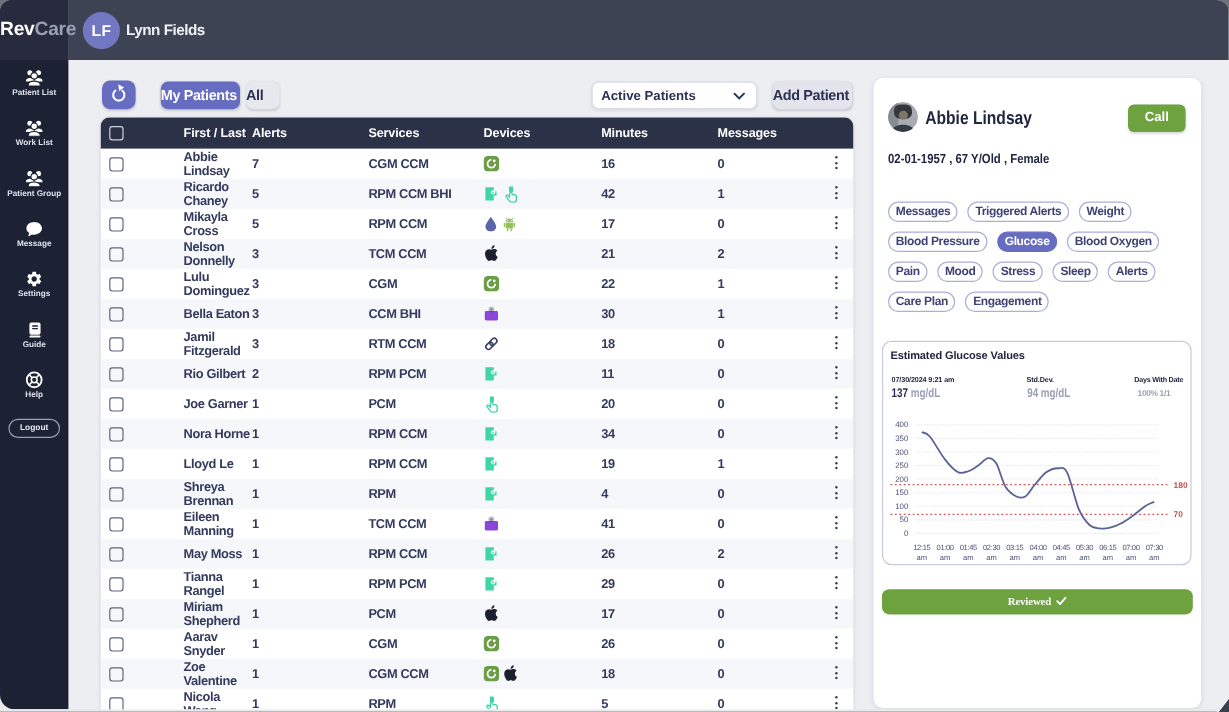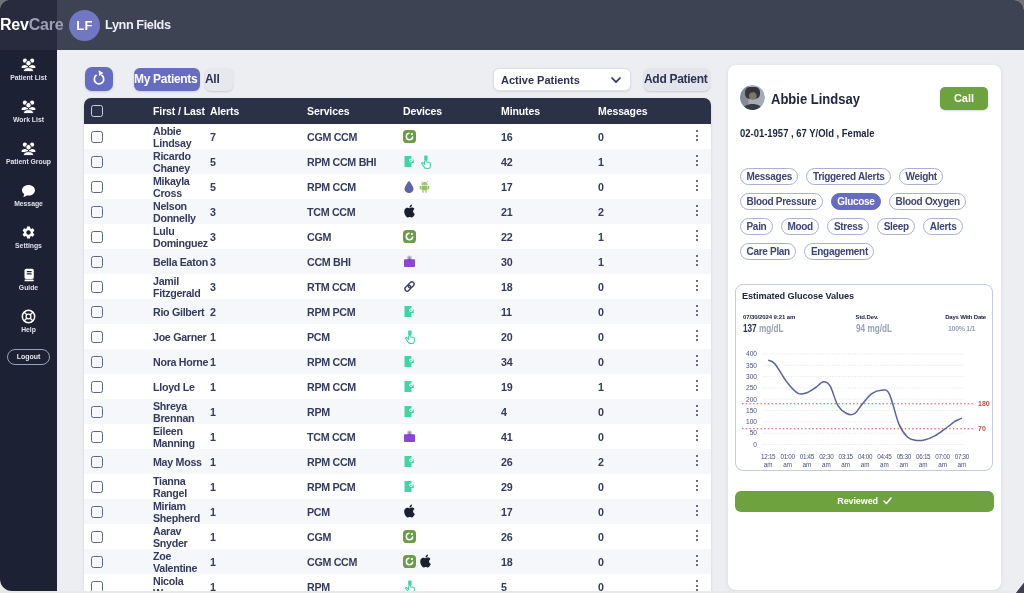--- a/index.html
+++ b/index.html
@@ -52,21 +52,21 @@
 .chiprow { display:flex; column-gap:8px; height:17px; margin-bottom:8px; }
 .chip { height:17px; border:1px solid #a9afd6; border-radius:9px; background:#fff; color:#3d4374; font-size:10px; font-weight:bold; letter-spacing:-0.3px; line-height:15px; padding:0 5.5px; white-space:nowrap; }
 .chip.sel { background:#666cc0; border-color:#666cc0; color:#fff; }
 
 .chart-card { position:absolute; left:735px; top:284px; width:258px; height:187px; border:1px solid #c6cade; border-radius:8px; background:#fff; }
 .chart-title { position:absolute; left:6px; top:5.5px; font-size:9.2px; font-weight:bold; color:#20263f; letter-spacing:-0.1px; }
 .st-l1 { position:absolute; top:28.5px; font-size:6px; font-weight:bold; color:#20263f; letter-spacing:-0.1px; }
 .st-l2 { position:absolute; top:37px; font-size:10.5px; color:#9aa0b5; font-weight:bold; transform:scaleX(0.78); transform-origin:left top; white-space:nowrap; }
 .st-l2 b { color:#272d52; }
 .st-sm { position:absolute; top:40px; font-size:7px; color:#9aa0b5; font-weight:bold; letter-spacing:-0.3px; }
-.reviewed { position:absolute; left:735px; top:491px; width:259px; height:21px; background:#6da23e; border-radius:6px; color:#fff; font-size:9px; font-weight:bold; letter-spacing:-0.1px; text-align:center; line-height:21px; }
+.reviewed { position:absolute; left:735px; top:491px; width:259px; height:21px; background:#6da23e; border-radius:6px; color:#fff; font-size:9px; font-weight:bold; letter-spacing:-0.1px; text-align:center; line-height:21px;font-family:Liberation Serif, serif; }
 .cursor { position:absolute; left:1012px; top:577px; }
 </style>
 </head>
 <body>
 <div class="app">
   <div class="topbar"></div>
   <div class="avatar-lf">LF</div>
   <div class="username">Lynn Fields</div>
   <div class="sidebar">
     <div class="logo">Rev<span>Care</span></div>

